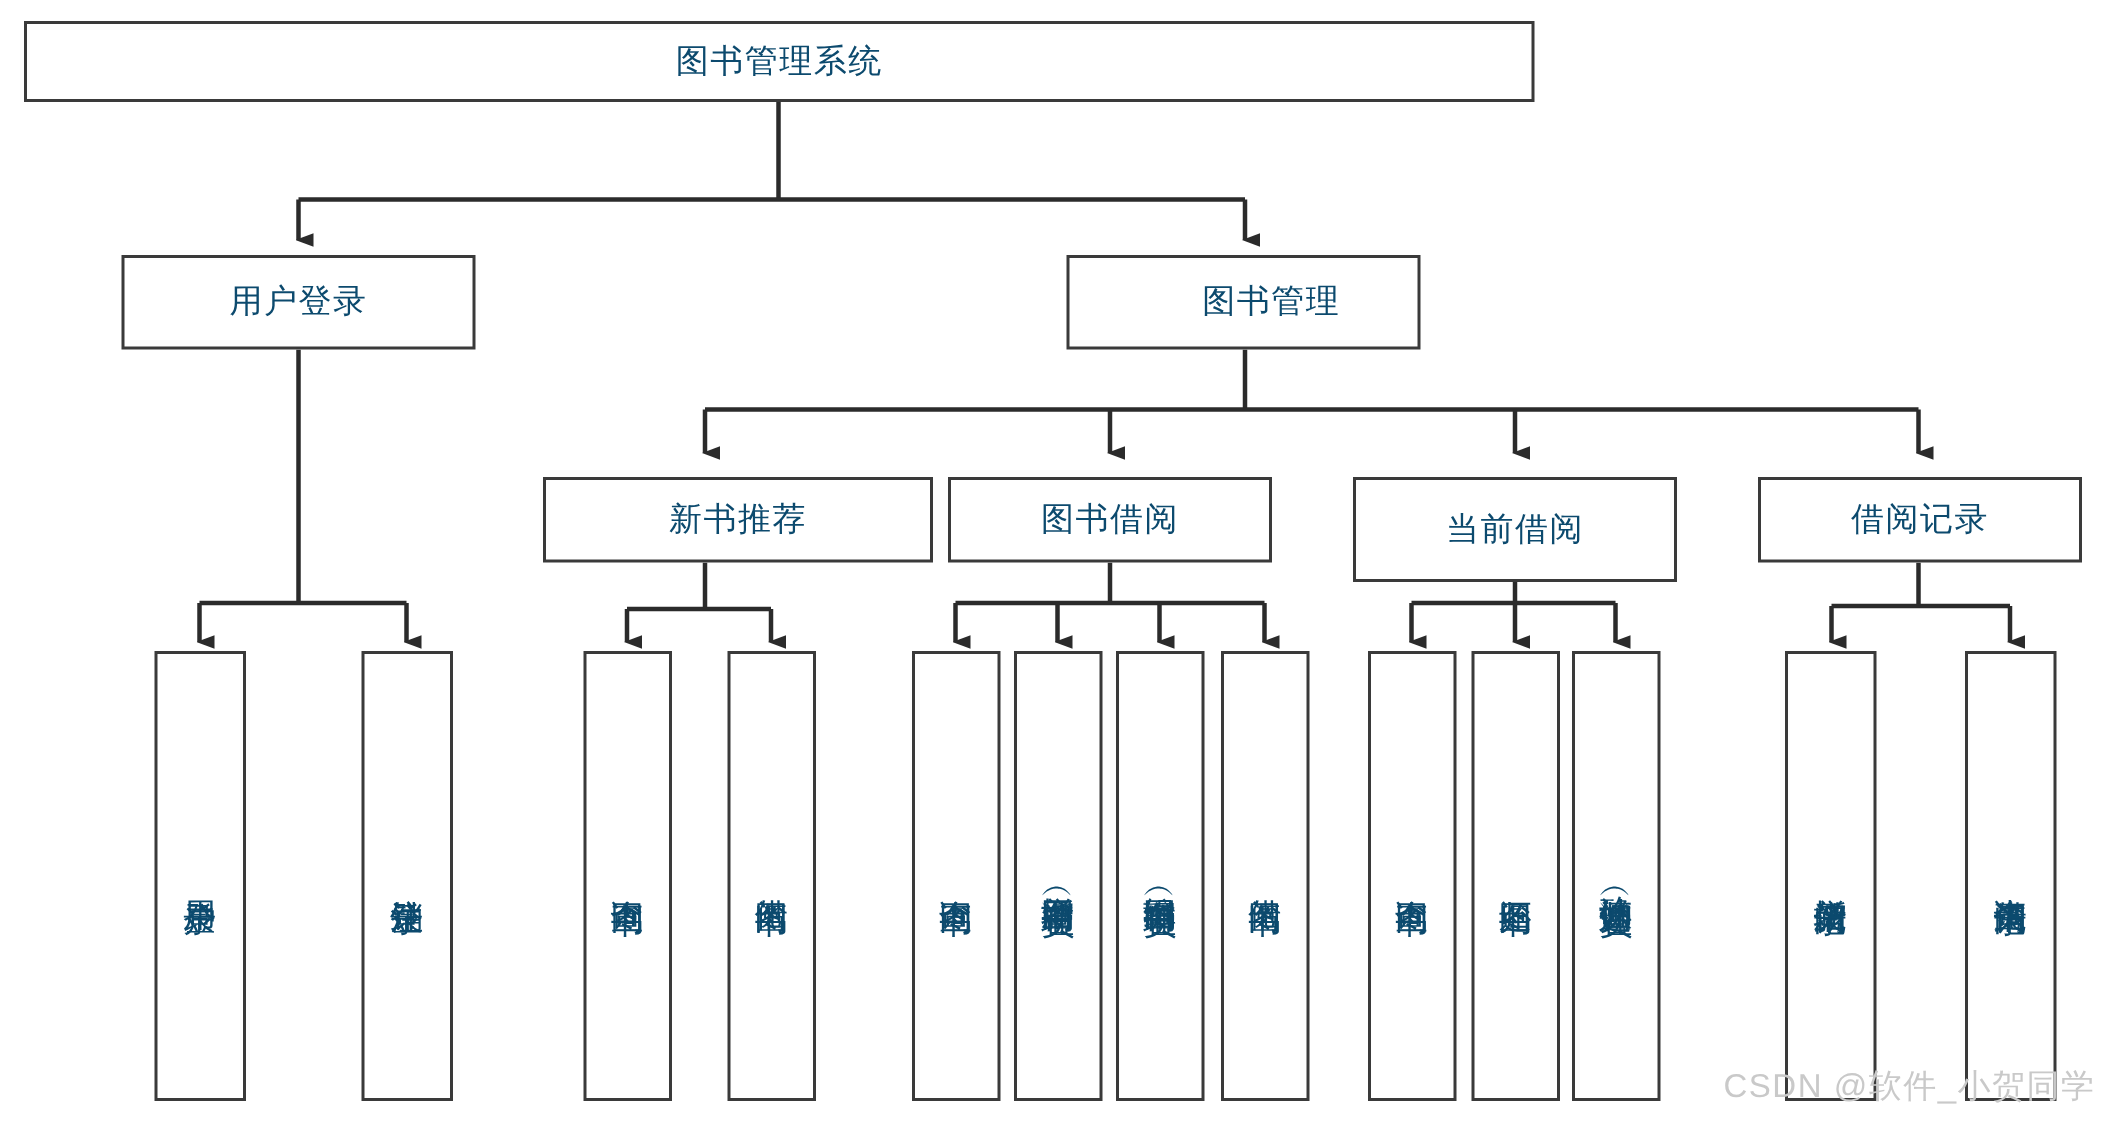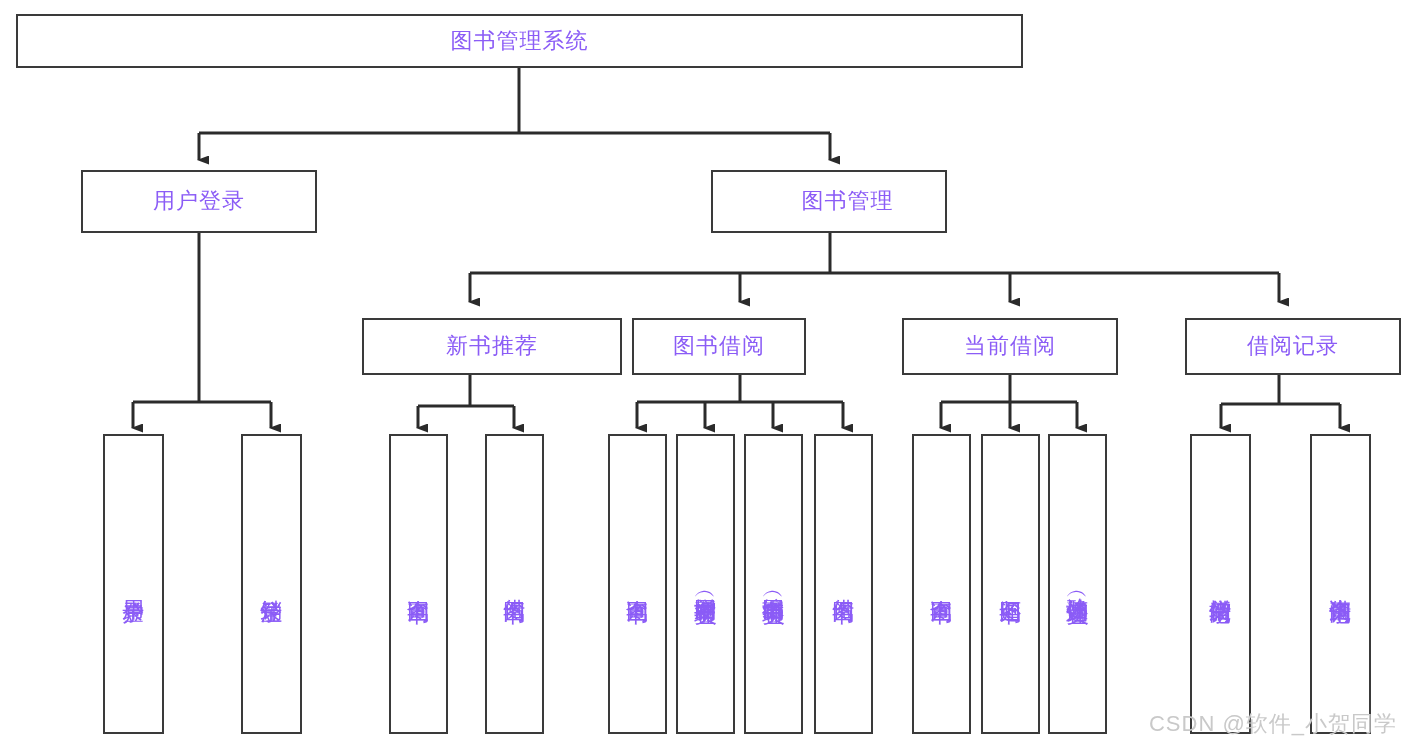--- a/index.html
+++ b/index.html
@@ -26,21 +26,21 @@
     pointer-events: none;
   }
   .node {
     position: absolute;
     box-sizing: border-box;
     background: #ffffff;
     border: 2px solid #3a3a3a;
     display: flex;
     align-items: center;
     justify-content: center;
-    color: #8b5cf6;
+    color: #0c4a6e;
     z-index: 2;
   }
   .node.h {
     font-size: 22px;
     line-height: 1.1;
     letter-spacing: 1px;
   }
   .node.v {
     font-size: 22px;
     line-height: 1.15;
@@ -130,27 +130,27 @@
   <div class="node h" style="left:81px; top:170px; width:236px; height:63px;">
     <span>用户登录</span>
   </div>
   <div class="node h" style="left:711px; top:170px; width:236px; height:63px;padding-left:37px;">
     <span>图书管理</span>
   </div>
 
   <div class="node h" style="left:362px; top:318px; width:260px; height:57px;">
     <span>新书推荐</span>
   </div>
-  <div class="node h" style="left:632px; top:318px; width:174px; height:57px;">
+  <div class="node h" style="left:632px; top:318px; width:216px; height:57px;">
     <span>图书借阅</span>
   </div>
-  <div class="node h" style="left:902px; top:318px; width:216px; height:57px;">
+  <div class="node h" style="left:902px; top:318px; width:216px; height:70px;">
     <span>当前借阅</span>
   </div>
-  <div class="node h" style="left:1172px; top:318px; width:216px; height:57px;margin-left:13px;">
+  <div class="node h" style="left:1172px; top:318px; width:216px; height:57px;">
     <span>借阅记录</span>
   </div>
 
   <div class="node v" style="left:103px; top:434px; width:61px; height:300px;">
     <span>用户登录</span>
   </div>
   <div class="node v" style="left:241px; top:434px; width:61px; height:300px;">
     <span>注销登录</span>
   </div>
 

